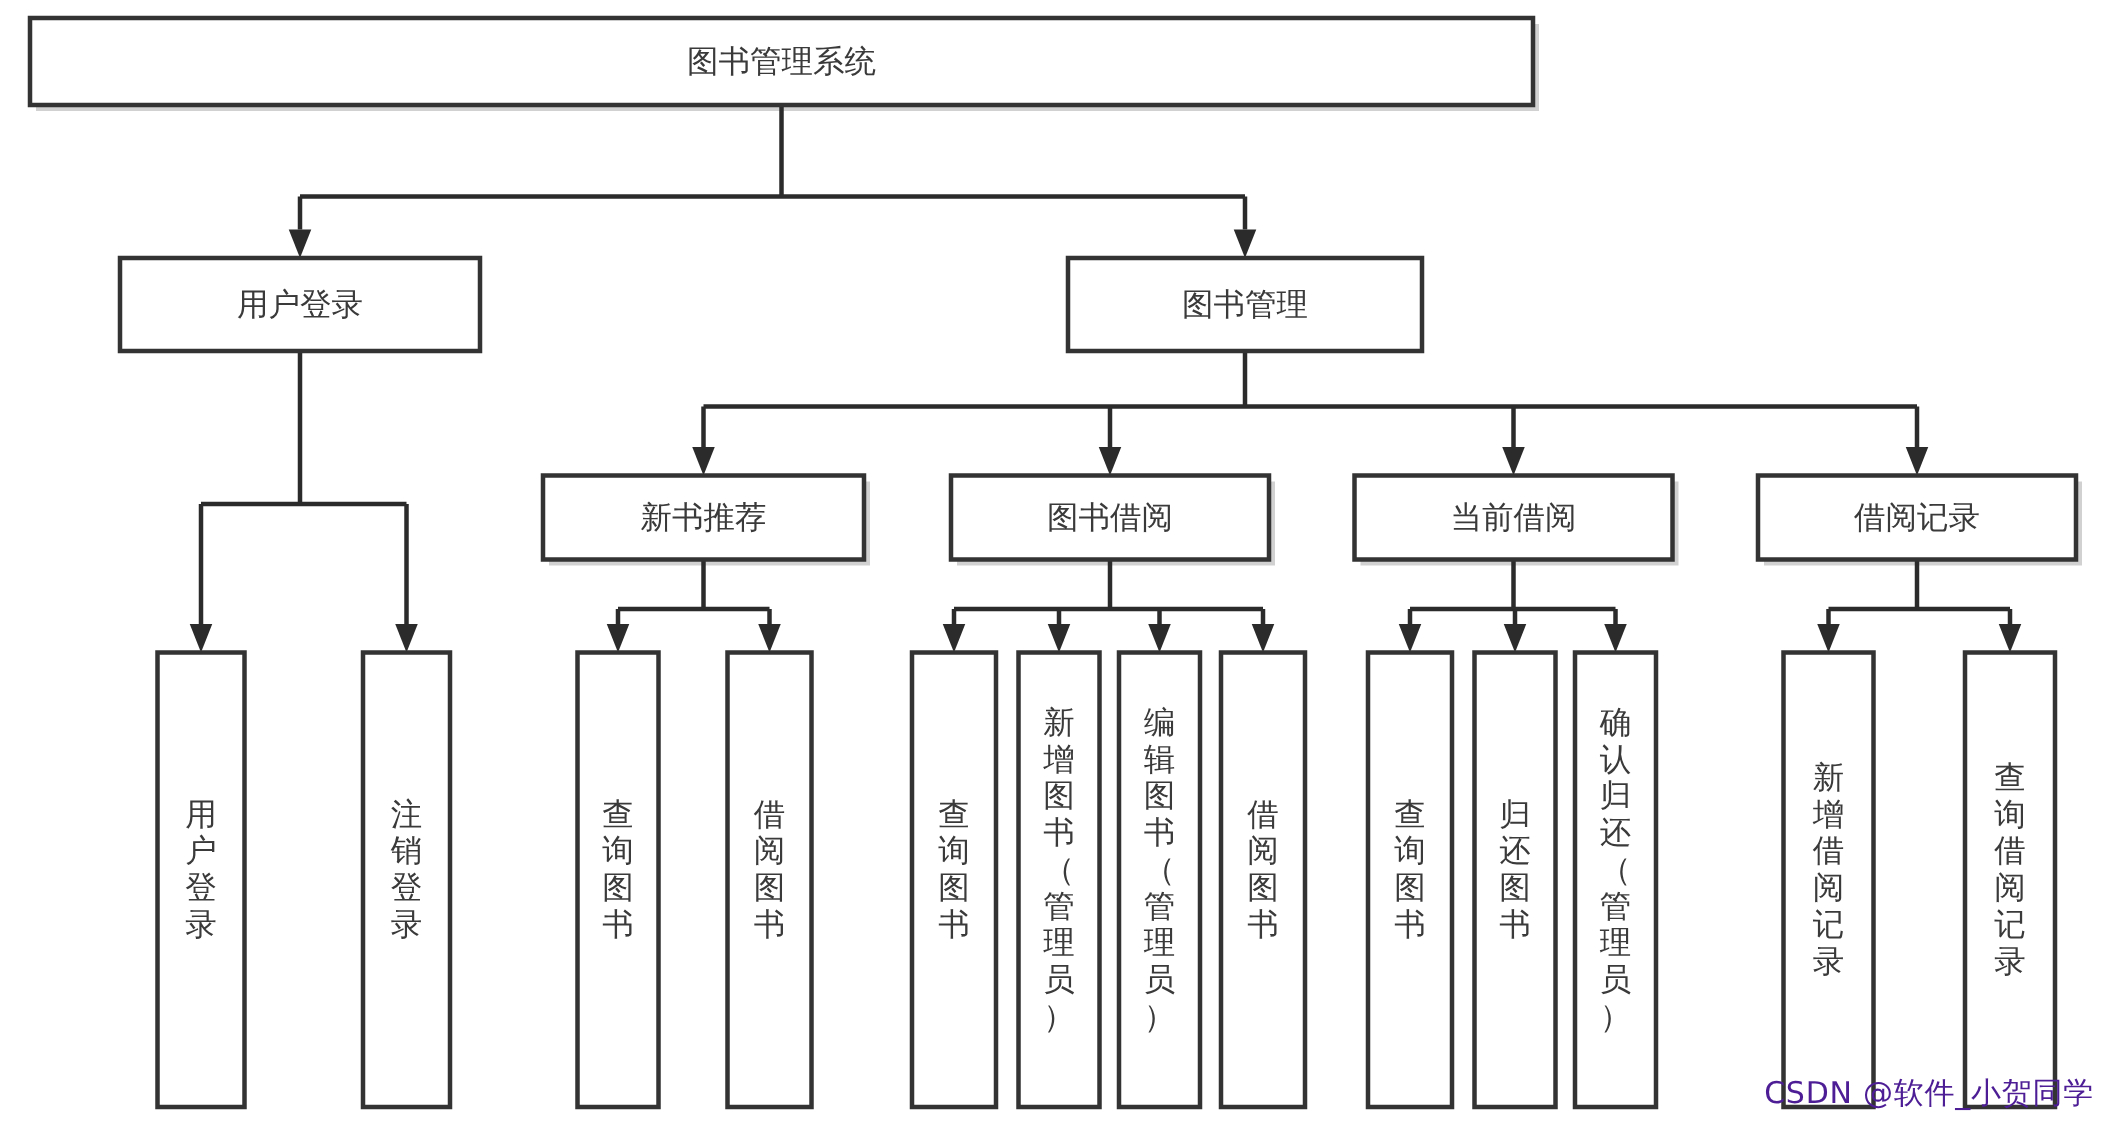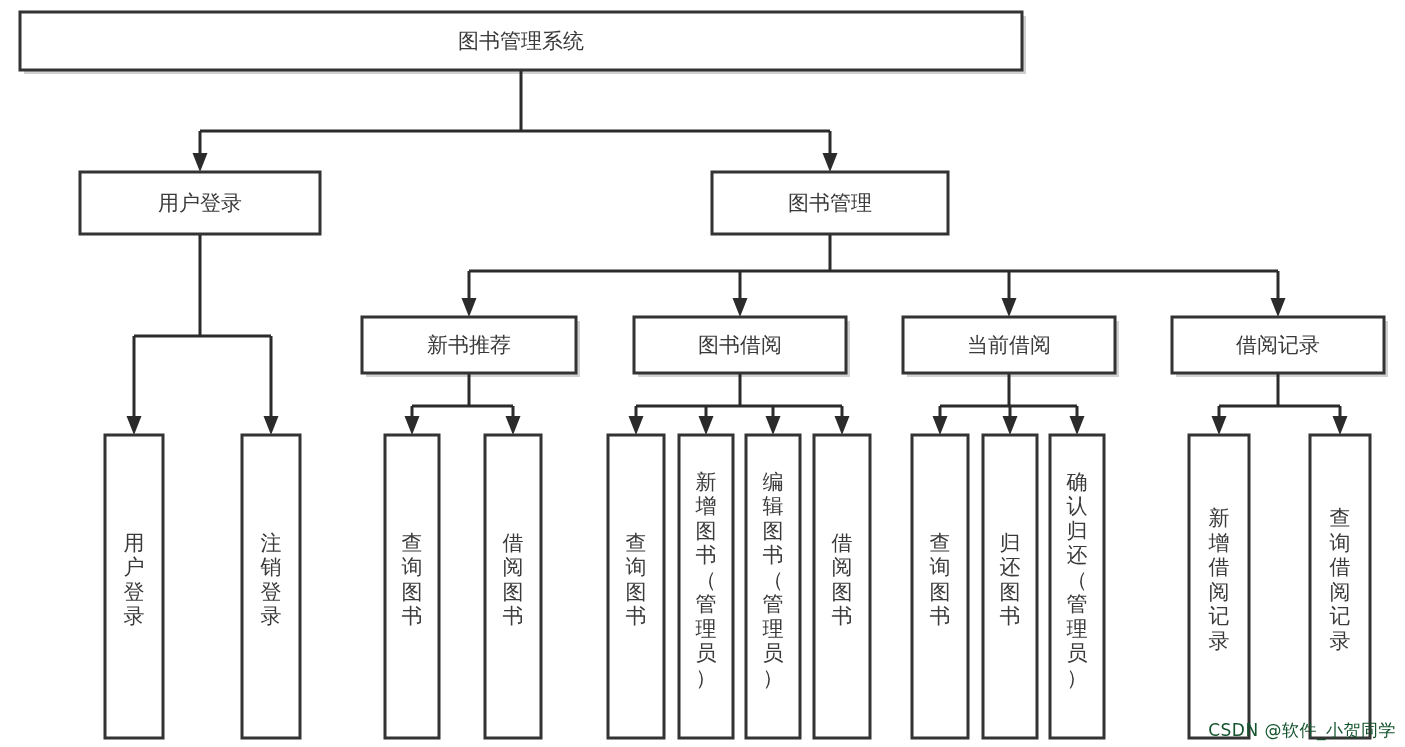--- a/index.html
+++ b/index.html
@@ -55,23 +55,23 @@
   .node-label-vertical {
     fill: #3a3a3a;
     font-family: "DejaVu Sans", "Liberation Sans", sans-serif;
     font-size: 21px;
     text-anchor: middle;
   }
   .watermark {
     position: absolute;
     right: 9px;
     bottom: 5px;
-    color: #14532d;
-    font-family: "DejaVu Sans", "Liberation Sans", sans-serif;
-    font-size: 17px;
+    color: #4c1d95;
+    font-family: "DejaVu Sans", "Liberation Sans", sans-serif;
+    font-size: 20px;
     letter-spacing: 0.5px;
     white-space: nowrap;
     user-select: none;
   }
 </style>
 </head>
 <body>
 
 <div id="diagram-root">
   <svg id="flowchart" viewBox="0 0 1405 747" xmlns="http://www.w3.org/2000/svg">

